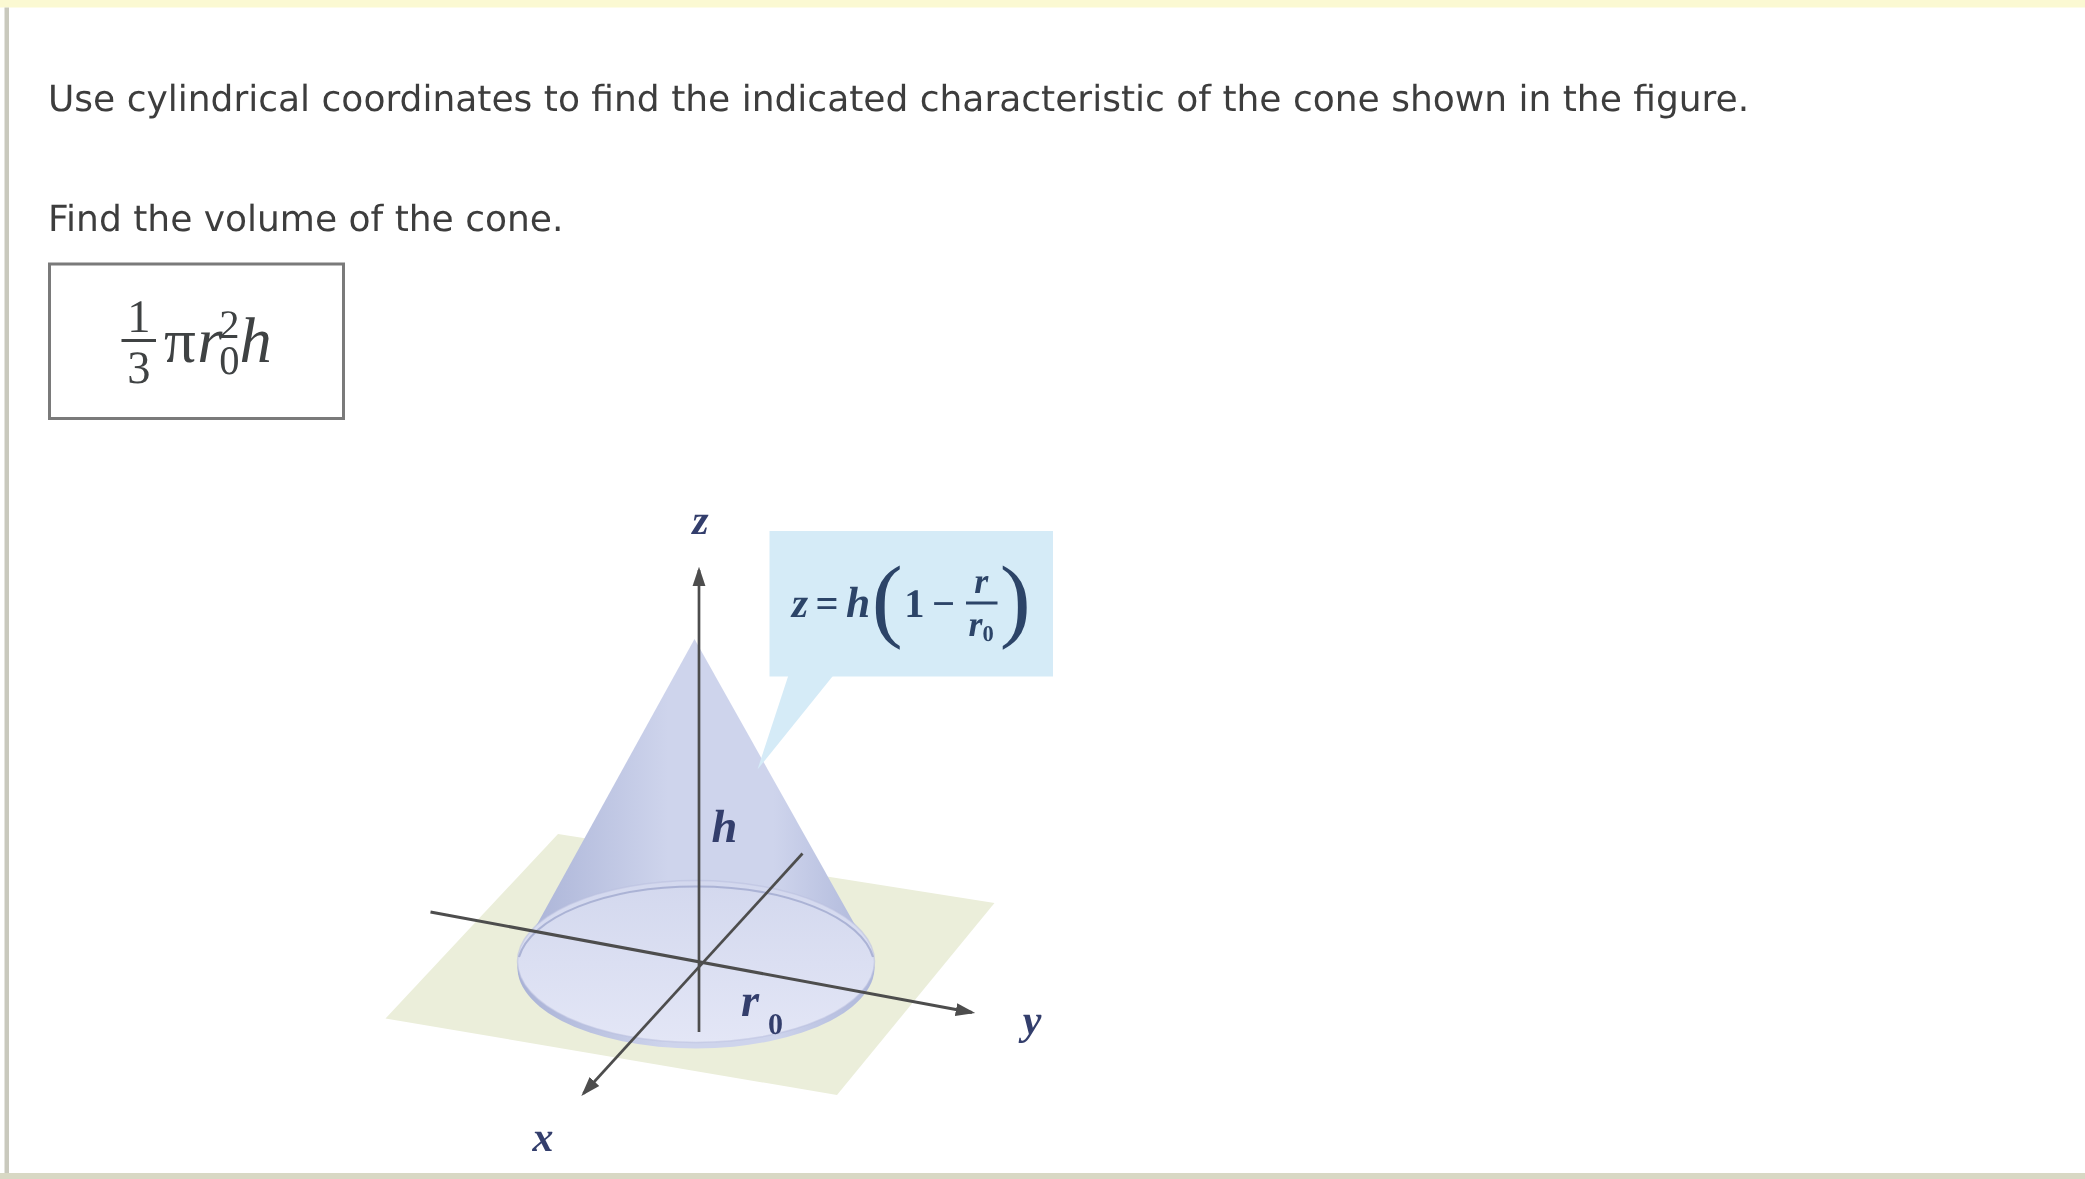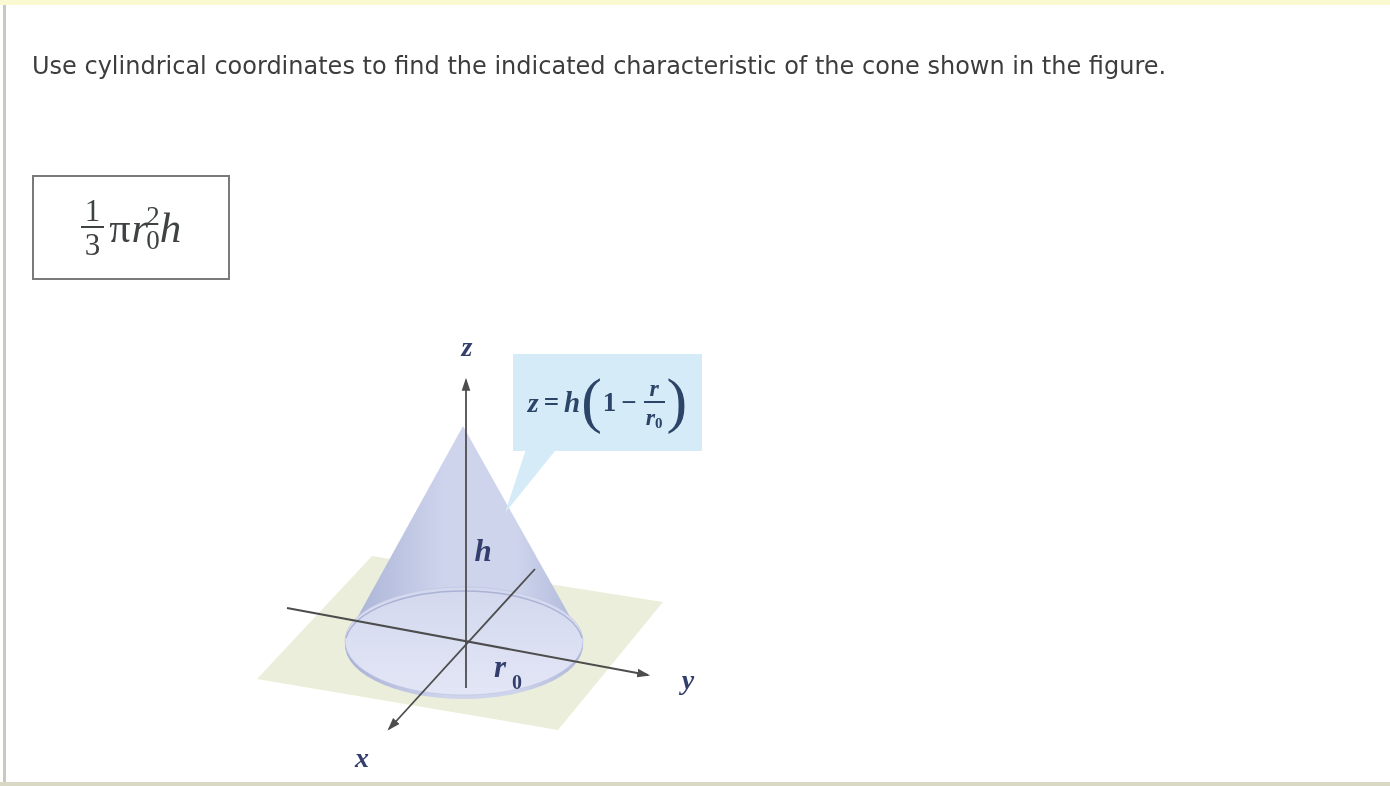--- a/index.html
+++ b/index.html
@@ -45,20 +45,21 @@
 </style>
 </head>
 <body>
 
 <div class="page">
   <div class="top-bar"></div>
   <div class="left-bar"></div>
   <div class="bottom-bar"></div>
 
   <div class="prompt">Use cylindrical coordinates to find the indicated characteristic of the cone shown in the figure.</div>
+  <div class="task">Find the volume of the cone.</div>
 
   <div class="answer-box">
     <span class="afrac">
       <span class="fnum">1</span>
       <span class="fden">3</span>
     </span>
     <span class="pi">π</span>
     <span class="rvar">r</span>
     <span class="supsub">
       <span class="sup">2</span>

